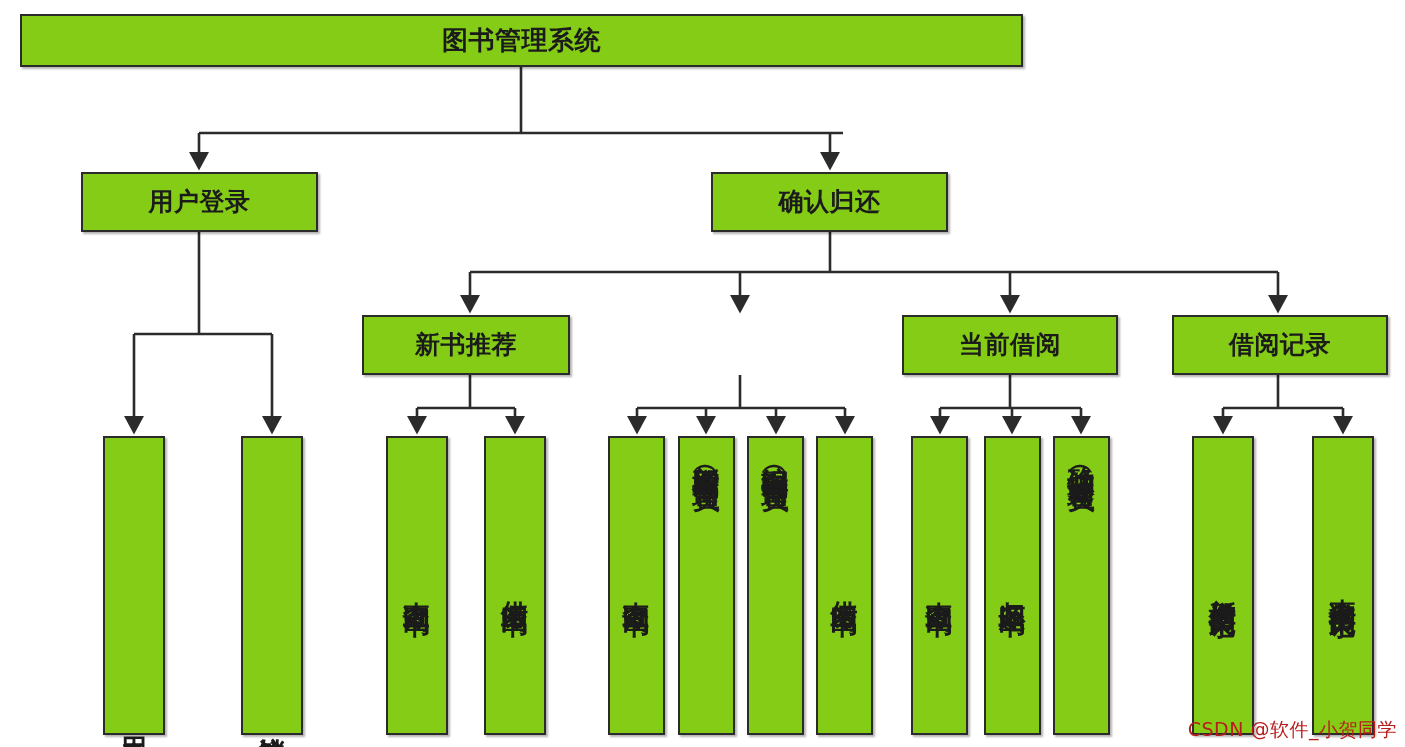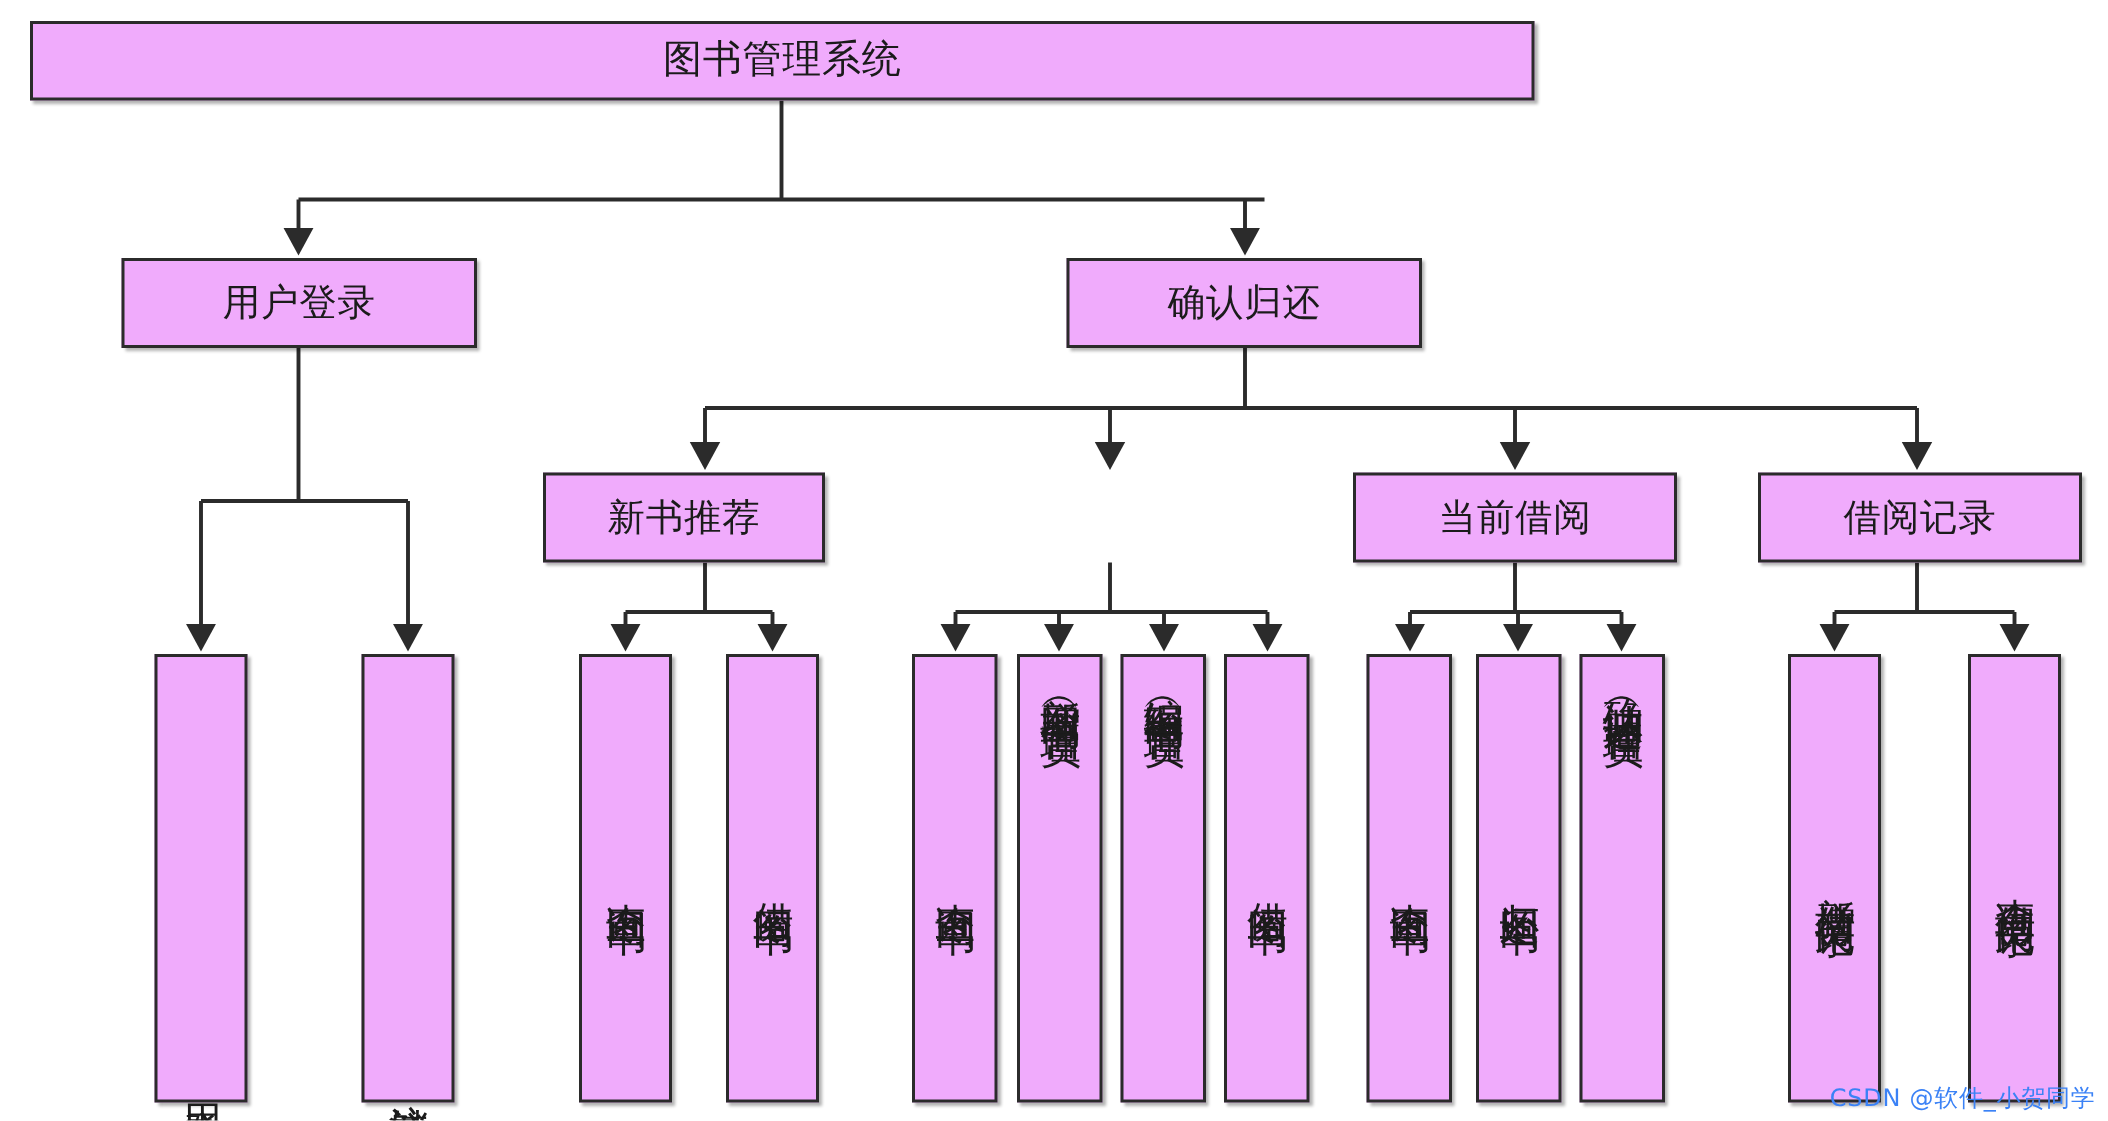--- a/index.html
+++ b/index.html
@@ -21,27 +21,28 @@
     position: absolute;
     left: 0;
     top: 0;
     width: 1405px;
     height: 747px;
     pointer-events: none;
   }
   .node {
     position: absolute;
     box-sizing: border-box;
-    background: #f0abfc;
+    background: #84cc16;
     border: 2.5px solid #2b2b2b;
     box-shadow: 2px 2px 2px rgba(0,0,0,0.30);
     display: flex;
     align-items: center;
     justify-content: center;
     color: #1b1b1b;
+    font-weight: bold;
   }
   .node-label {
     display: block;
     text-align: center;
     line-height: 1.18;
     white-space: nowrap;
   }
   
   .node.horiz .node-label {
     font-size: 25px;
@@ -67,22 +68,22 @@
   .node.vert.align-bottom {
     align-items: flex-end;
   }
   .node.vert.align-top {
     align-items: flex-start;
   }
   .watermark {
     position: absolute;
     right: 8px;
     bottom: 4px;
-    font-size: 16px;
-    color: #3b82f6;
+    font-size: 19px;
+    color: #b91c1c;
     white-space: nowrap;
     letter-spacing: 0.5px;
     margin-top: 44px;
   }
 </style>
 </head>
 <body>
 
 <div id="diagram-root">
 
@@ -141,21 +142,21 @@
     <span class="node-label">图书管理系统</span>
   </div>
 
   <div class="node horiz" style="left:81px; top:172px; width:237px; height:60px;">
     <span class="node-label">用户登录</span>
   </div>
   <div class="node horiz" style="left:711px; top:172px; width:237px; height:60px;">
     <span class="node-label">确认归还</span>
   </div>
 
-  <div class="node horiz" style="left:362px; top:315px; width:188px; height:60px;">
+  <div class="node horiz" style="left:362px; top:315px; width:208px; height:60px;">
     <span class="node-label">新书推荐</span>
   </div>
   <div class="node horiz" style="left:902px; top:315px; width:216px; height:60px;">
     <span class="node-label">当前借阅</span>
   </div>
   <div class="node horiz" style="left:1172px; top:315px; width:216px; height:60px;">
     <span class="node-label">借阅记录</span>
   </div>
 
   <div class="node vert align-bottom" style="left:103px; top:436px; width:62px; height:299px;">

